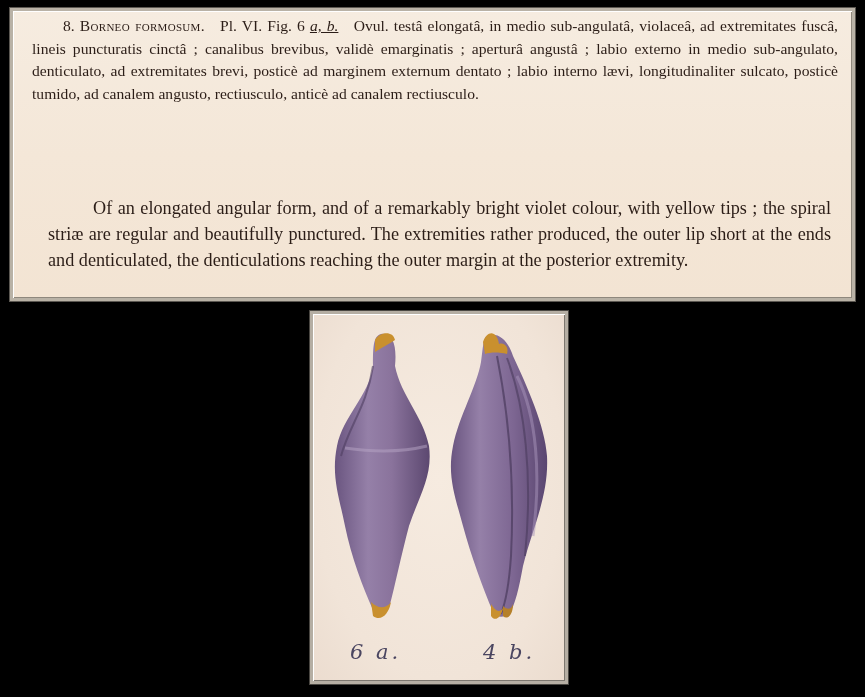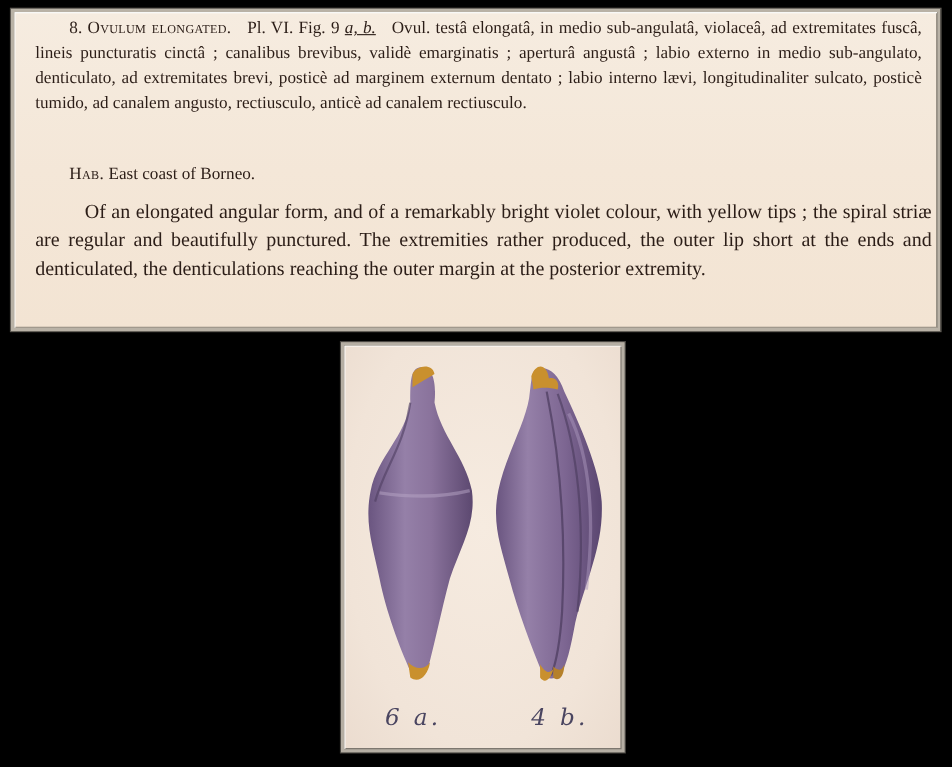--- a/index.html
+++ b/index.html
@@ -28,21 +28,21 @@
   .hab {
     position: absolute; left: 50px; top: 139px;
     font-family: "Liberation Serif", serif; font-size: 15.6px;
   }
   .english {
     position: absolute; left: 19px; top: 169px; width: 815px;
     font-family: "Liberation Serif", serif;
     font-size: 18.2px; line-height: 25.8px;
     text-align: justify;
   }
-  .english p { margin: 0; text-indent: 45px; }
+  .english p { margin: 16px; text-indent: 45px; }
   .plate {
     position: absolute; left: 310px; top: 311px; width: 258px; height: 373px;
     box-sizing: border-box;
     background: radial-gradient(ellipse at 50% 45%, #f6ebe0 0%, #f1e4d8 70%, #ebdccf 100%);
     border: 3px solid #b5aea3;
     box-shadow: inset 1px 1px 0 #fff, inset -1px -1px 0 #7d776f, 0 0 0 1px #4a4742;
   }
   .shell { position: absolute; }
   .fig-label {
     position: absolute; top: 326px;
@@ -50,32 +50,28 @@
     font-size: 21px; color: #4a4560; letter-spacing: 3px;
   }
 </style>
 </head>
 <body>
 
 <div class="text-panel">
   <div class="latin">
     <div class="first">
       <span>8.</span>
-      <span class="sc">Ovulum elongated.</span>&nbsp;&nbsp;
+      <span class="sc">Borneo formosum.</span>&nbsp;&nbsp;
       <span>Pl. VI.</span>
-      <span>Fig. 9</span>
+      <span>Fig. 6</span>
       <span class="it">a, b.</span>&nbsp;&nbsp;
       <span>Ovul. testâ elongatâ, in medio sub-angulatâ, violaceâ, ad extremitates fuscâ, lineis puncturatis cinctâ ; canalibus brevibus, validè emarginatis ; aperturâ angustâ ; labio externo in medio sub-angulato, denticulato, ad extremitates brevi, posticè ad marginem externum dentato ; labio interno lævi, longitudinaliter sulcato, posticè tumido, ad canalem angusto, rectiusculo, anticè ad canalem rectiusculo.</span>
     </div>
   </div>
 
-  <div class="hab">
-    <span class="sc">Hab.</span>
-    <span>East coast of Borneo.</span>
-  </div>
 
   <div class="english">
     <p>Of an elongated angular form, and of a remarkably bright violet colour, with yellow tips ; the spiral striæ are regular and beautifully punctured.   The extremities rather produced, the outer lip short at the ends and denticulated, the denticulations reaching the outer margin at the posterior extremity.</p>
   </div>
 </div>
 
 <div class="plate">
 
   <svg class="shell" style="left:10px; top:12px;" width="120" height="300" viewBox="0 0 120 300">
     <defs>

